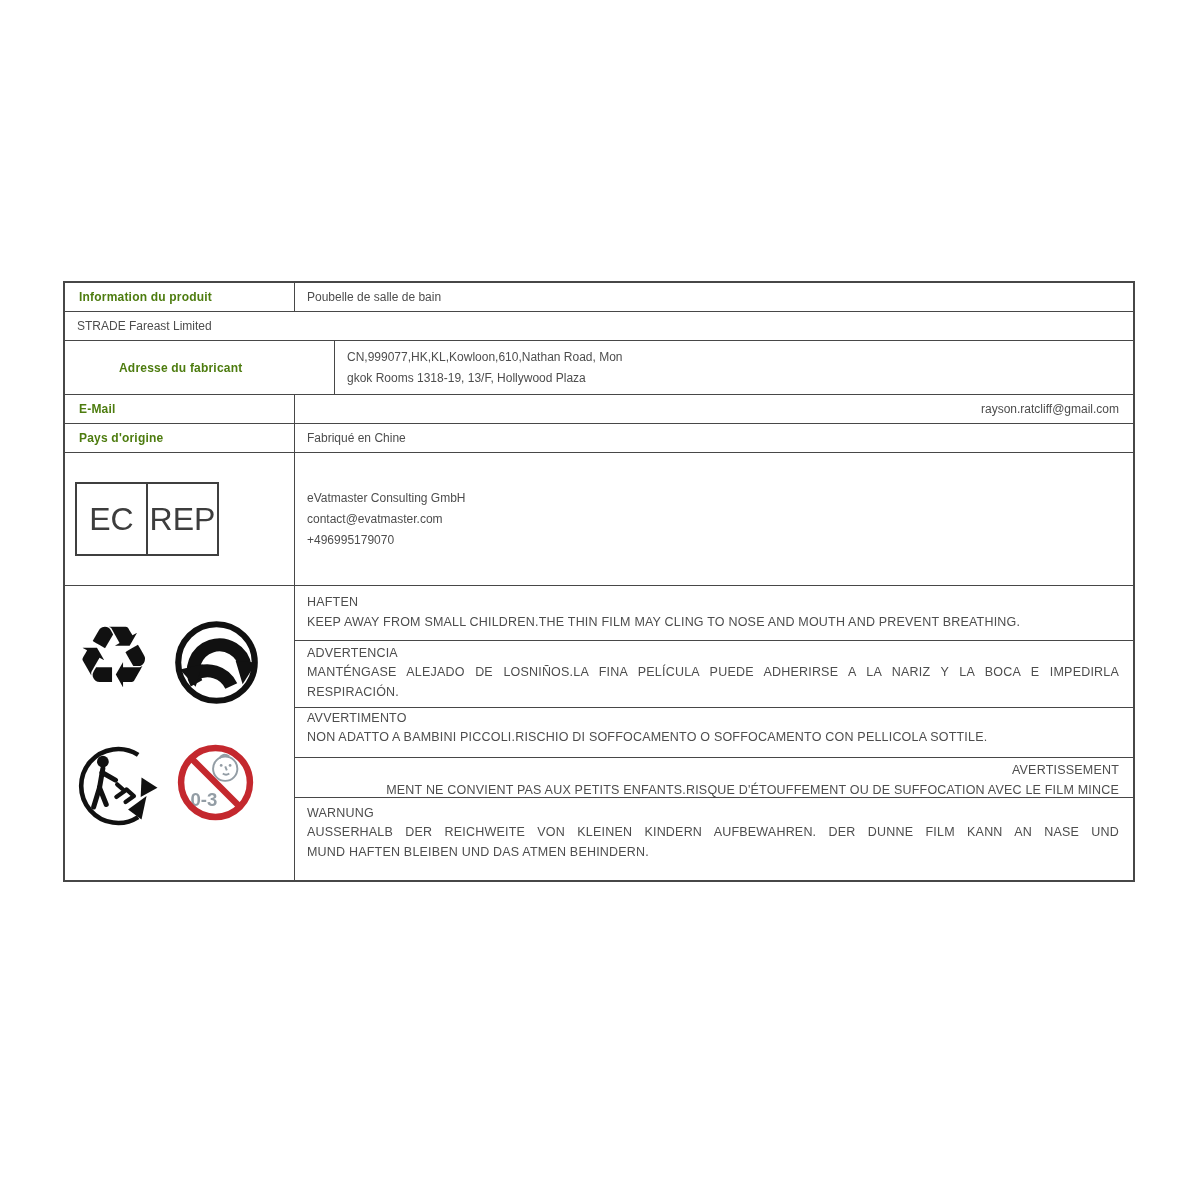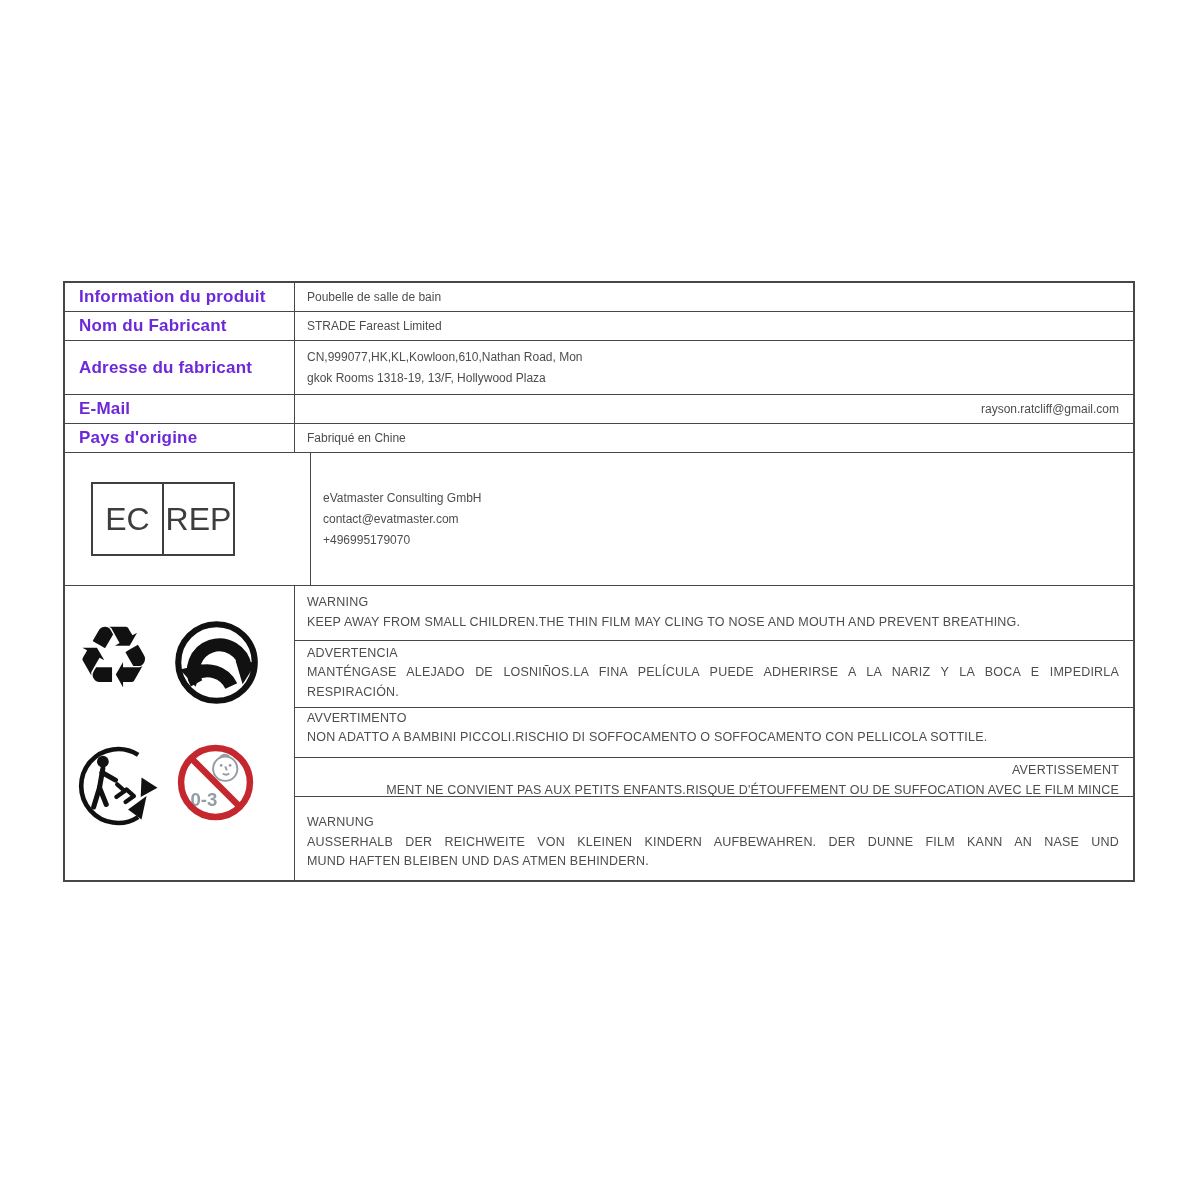--- a/index.html
+++ b/index.html
@@ -23,35 +23,35 @@
   }
   .trow {
     display: flex;
     border-top: 1.5px solid #474747;
     box-sizing: border-box;
     overflow: hidden;
   }
   .trow:first-child { border-top: none; }
   .r1 { height: 28px; }
   .r2 { height: 29px; }
-  .r3 { height: 54px; }
+  .r3 { height: 54px; padding-left: 40px; }
   .r4 { height: 29px; text-align: right; }
   .r5 { height: 29px; }
   .r6 { height: 133px; }
   .r7 { height: 295px; }
   .cell { box-sizing: border-box; overflow: hidden; }
   .cell.lbl {
     width: 230px;
     border-right: 1.5px solid #474747;
     display: flex;
     align-items: center;
     padding: 2px 10px 2px 14px;
     font-weight: bold;
-    font-size: 17px;
-    color: #6d28d9;
+    font-size: 12px;
+    color: #4d7c0f;
     letter-spacing: 0.2px;
     flex-shrink: 0;
   }
   .cell.val {
     flex: 1;
     display: flex;
     flex-direction: column;
     justify-content: center;
     padding: 2px 14px 2px 12px;
     font-size: 12px;
@@ -61,21 +61,20 @@
   .cell.val .line { white-space: nowrap; }
   
   .ecrep-cell {
     width: 230px;
     border-right: 1.5px solid #474747;
     display: flex;
     align-items: center;
     padding-left: 10px;
     flex-shrink: 0;
     box-sizing: border-box;
-    margin-left: 16px;
   }
   .ecrep-box {
     display: flex;
     width: 144px;
     height: 74px;
     border: 2.5px solid #3f3f3f;
     box-sizing: border-box;
   }
   .ecrep-box .half {
     flex: 1;
@@ -104,21 +103,21 @@
     color: #4d4d4d;
     line-height: 19.5px;
     letter-spacing: 0.2px;
     overflow: hidden;
   }
   .wsub:first-child { border-top: none; }
   .w1 { height: 56px; padding-top: 7px; }
   .w2 { height: 70px; padding-top: 3px; }
   .w3 { height: 53px; padding-top: 1px; }
   .w4 { height: 41px; padding-top: 3px; text-align: right; }
-  .w5 { height: 87px; padding-top: 16px; }
+  .w5 { height: 87px; padding-top: 6px; }
   .wline { white-space: nowrap; }
   .wline.stretch {
     white-space: normal;
     text-align: justify;
     text-align-last: justify;
   }
   
   .icon-recycle {
     position: absolute;
     left: 10px;
@@ -141,23 +140,20 @@
   <div class="trow r1">
     <div class="cell lbl">
       <span>Information du produit</span>
     </div>
     <div class="cell val">
       <span class="line">Poubelle de salle de bain</span>
     </div>
   </div>
 
   <div class="trow r2">
-    <div class="cell lbl">
-      <span>Nom du Fabricant</span>
-    </div>
     <div class="cell val">
       <span class="line">STRADE Fareast Limited</span>
     </div>
   </div>
 
   <div class="trow r3">
     <div class="cell lbl">
       <span>Adresse du fabricant</span>
     </div>
     <div class="cell val">
@@ -237,21 +233,21 @@
         <circle cx="57" cy="29" r="1.7" fill="#939da5"></circle>
         <circle cx="68" cy="29" r="1.7" fill="#939da5"></circle>
         <text x="19" y="79" font-size="23" fill="#939da5">0-3</text>
         <line x1="20" y1="20" x2="80" y2="80" stroke="#c4282e" stroke-width="8"></line>
         <circle cx="50" cy="50" r="42.5" fill="none" stroke="#c4282e" stroke-width="8"></circle>
       </svg>
     </div>
 
     <div class="warn-col">
       <div class="wsub w1">
-        <div class="wline">WARNING</div>
+        <div class="wline">HAFTEN</div>
         <div class="wline">KEEP AWAY FROM SMALL CHILDREN.THE THIN FILM MAY CLING TO NOSE AND MOUTH AND PREVENT BREATHING.</div>
       </div>
       <div class="wsub w2">
         <div class="wline">ADVERTENCIA</div>
         <div class="wline stretch">MANTÉNGASE ALEJADO DE LOSNIÑOS.LA FINA PELÍCULA PUEDE ADHERIRSE A LA NARIZ Y LA BOCA E IMPEDIRLA</div>
         <div class="wline">RESPIRACIÓN.</div>
       </div>
       <div class="wsub w3">
         <div class="wline">AVVERTIMENTO</div>
         <div class="wline">NON ADATTO A BAMBINI PICCOLI.RISCHIO DI SOFFOCAMENTO O SOFFOCAMENTO CON PELLICOLA SOTTILE.</div>

